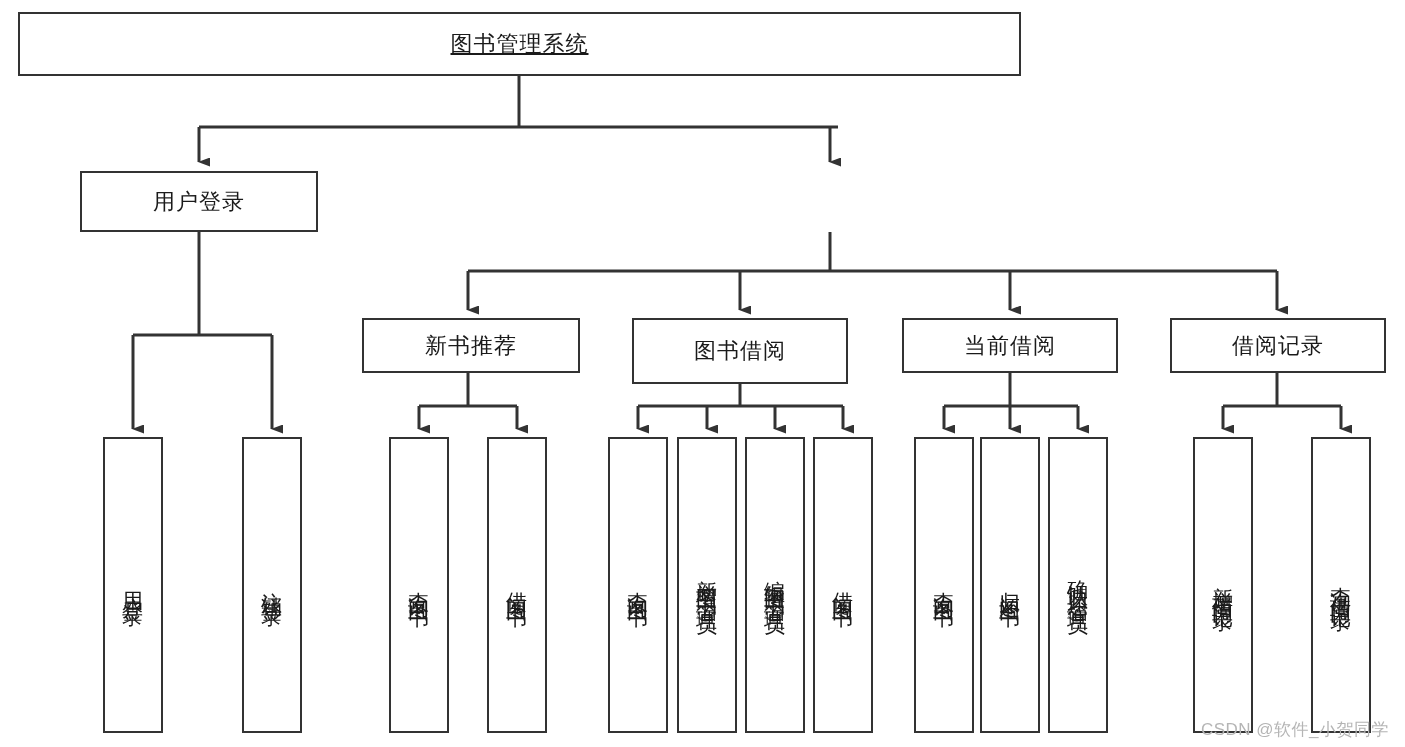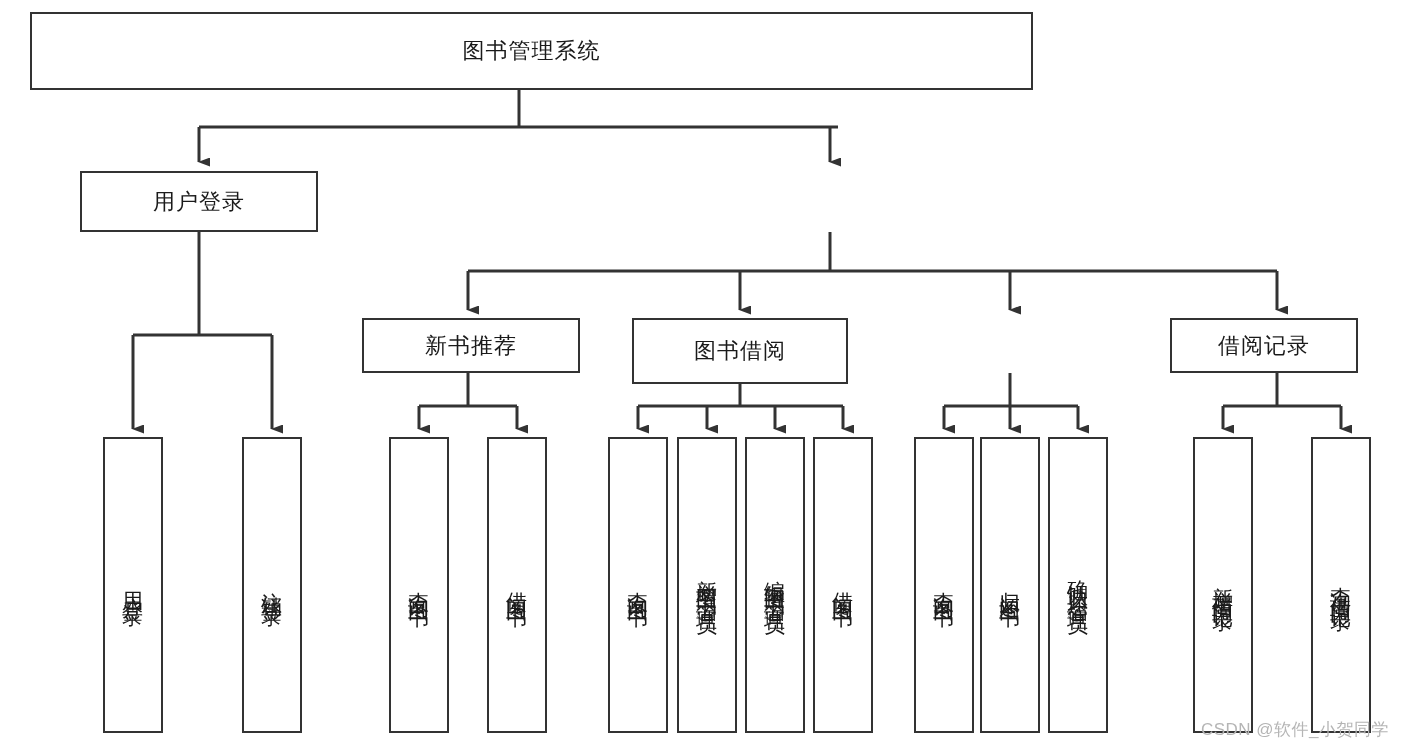--- a/index.html
+++ b/index.html
@@ -114,35 +114,38 @@
       <path d="M1010,406 L1010,429" marker-end="url(#arrowhead)"></path>
       <path d="M1078,406 L1078,429" marker-end="url(#arrowhead)"></path>
 
       <path d="M1277,373 L1277,406"></path>
       <path d="M1223,406 L1341,406"></path>
       <path d="M1223,406 L1223,429" marker-end="url(#arrowhead)"></path>
       <path d="M1341,406 L1341,429" marker-end="url(#arrowhead)"></path>
     </g>
   </svg>
 
-  <div class="node-box horizontal" style="left:30px; top:12px; width:1003px; height:78px;">
+  <div class="node-box horizontal" style="left:18px; top:12px; width:1003px; height:64px;text-decoration:underline;">
     <span class="htext">图书管理系统</span>
   </div>
 
   <div class="node-box horizontal" style="left:80px; top:171px; width:238px; height:61px;">
     <span class="htext">用户登录</span>
   </div>
 
   <div class="node-box horizontal" style="left:362px; top:318px; width:218px; height:55px;">
     <span class="htext">新书推荐</span>
   </div>
   <div class="node-box horizontal" style="left:632px; top:318px; width:216px; height:66px;">
     <span class="htext">图书借阅</span>
   </div>
-  <div class="node-box horizontal" style="left:1170px; top:318px; width:188px; height:55px;">
+  <div class="node-box horizontal" style="left:902px; top:318px; width:216px; height:55px;">
+    <span class="htext">当前借阅</span>
+  </div>
+  <div class="node-box horizontal" style="left:1170px; top:318px; width:216px; height:55px;">
     <span class="htext">借阅记录</span>
   </div>
 
   <div class="node-box vertical" style="left:103px; top:437px; width:60px; height:296px;">
     <span class="vtext">用户登录</span>
   </div>
   <div class="node-box vertical" style="left:242px; top:437px; width:60px; height:296px;">
     <span class="vtext">注销登录</span>
   </div>
 

